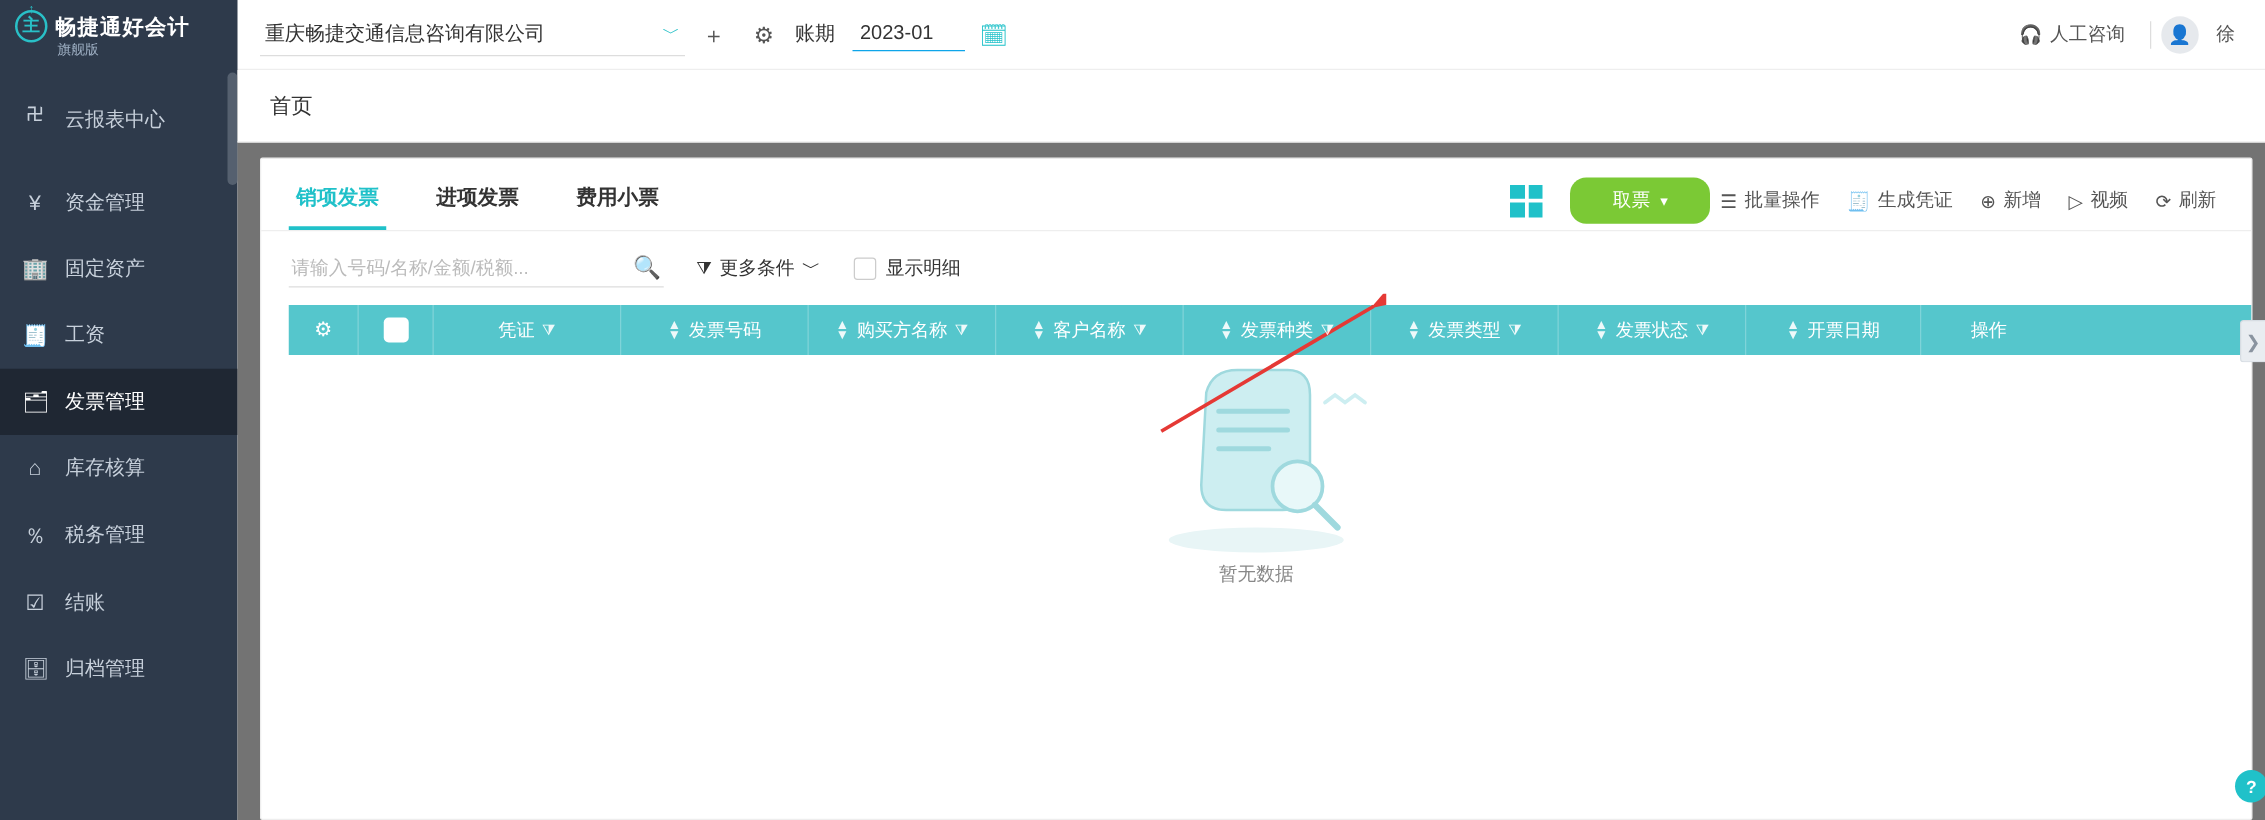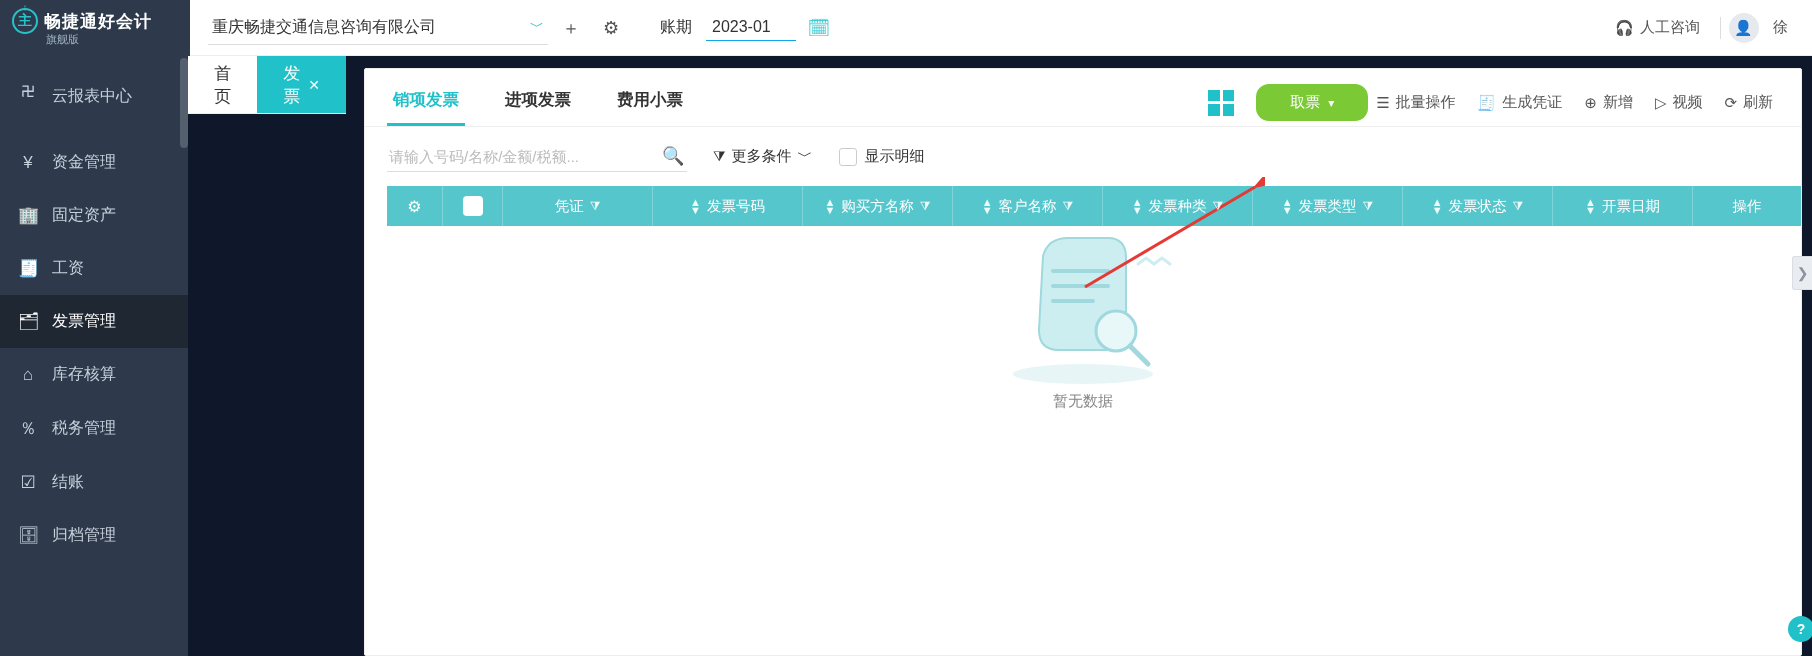--- a/index.html
+++ b/index.html
@@ -57,21 +57,21 @@
     padding: 6px 4px;
     font-size: 16px;
   }
   .company-select .chev { color:#29c0c7; font-size:14px;}
   .top-icon {
     width: 34px; height: 34px;
     display: flex; align-items: center; justify-content: center;
     color: #555; font-size: 18px; cursor: pointer;
     margin-left: 6px;
   }
-  .period-label { margin-left: 32px; font-size: 16px; color:#333;}
+  .period-label { margin-left: 8px; font-size: 16px; color:#333;}
   .period-value {
     margin-left: 14px; font-size: 16px; border-bottom:1px solid #0ea5e9;
     padding: 4px 6px; min-width: 90px; display:inline-block;
   }
   .top-spacer { flex: 1; }
   .top-right-item { display:flex; align-items:center; gap:6px; color:#555; font-size:15px; margin-right:12px; cursor:pointer;}
   .top-divider { width:1px; height:22px; background:#ddd; margin:0 8px;}
   .avatar {
     width: 30px; height:30px; border-radius:50%; background:#e6e9ed;
     display:flex; align-items:center; justify-content:center; color:#9aa4af;
@@ -86,21 +86,21 @@
   }
   .sidebar-scroll { width:8px; background:#55606f; height:90px; position:absolute; right:0; top:2px; border-radius:4px;}
   .side-item {
     display:flex; align-items:center; gap:14px;
     padding: 16px 18px; font-size:16px; cursor:pointer;
   }
   .side-item.active { background:#1f2733; color:#fff;}
   .side-icon { width:20px; text-align:center; font-size:17px; }
 
   .main {
-    flex:1; display:flex; flex-direction:row; background:#0f172a; position:relative;
+    flex:1; display:flex; flex-direction:column; background:#737373; position:relative;
   }
 
   
   .tabs-row {
     height:58px; display:flex; align-items:stretch; background:#fff;
     border-bottom:1px solid #eee;
   }
   .tab {
     display:flex; align-items:center; padding:0 26px; font-size:17px; color:#333; cursor:pointer;
   }
@@ -287,24 +287,20 @@
       <span class="side-icon">🗄</span>
       <span>归档管理</span>
     </div>
   </div>
 
   <div class="main">
 
     <div class="tabs-row">
       <div class="tab">
         <span>首页</span>
-      </div>
-      <div class="tab active">
-        <span>发票</span>
-        <span class="close">✕</span>
       </div>
     </div>
 
     <div class="card">
 
       <div class="subtab-row">
         <div class="subtab active">销项发票</div>
         <div class="subtab">进项发票</div>
         <div class="subtab">费用小票</div>
         <div class="subtab-spacer"></div>

